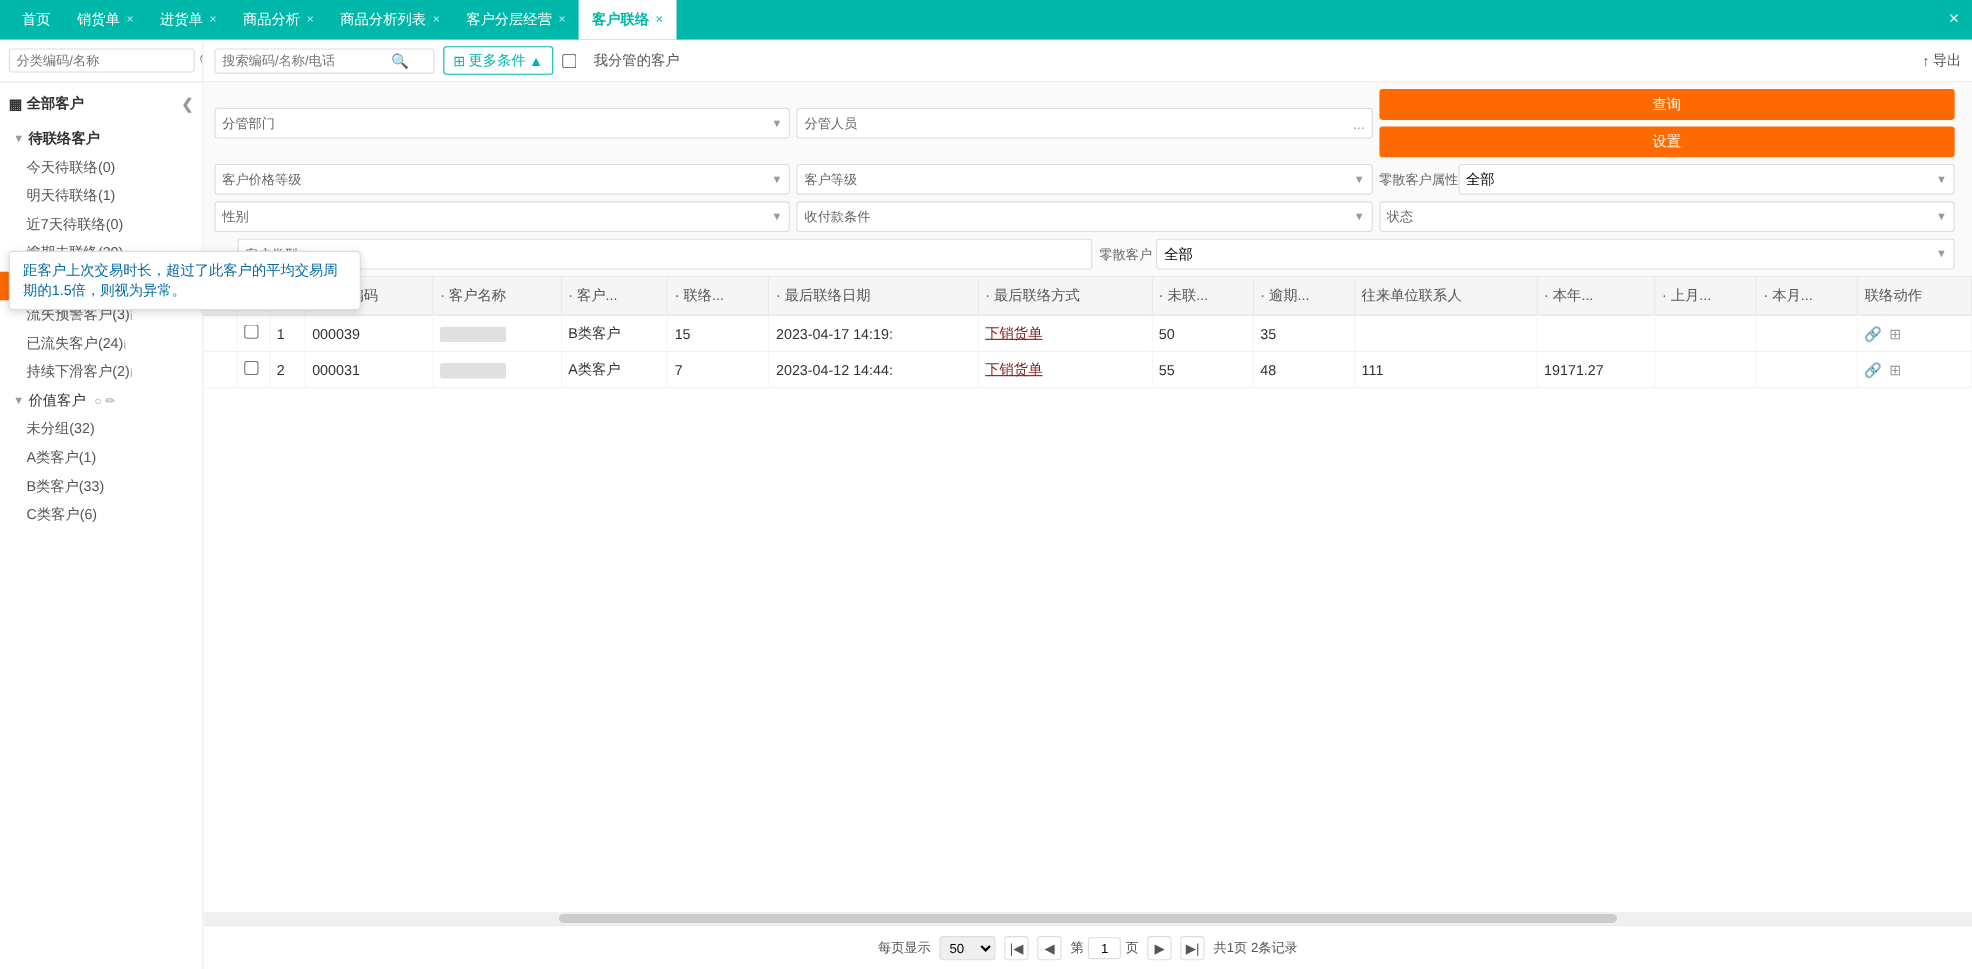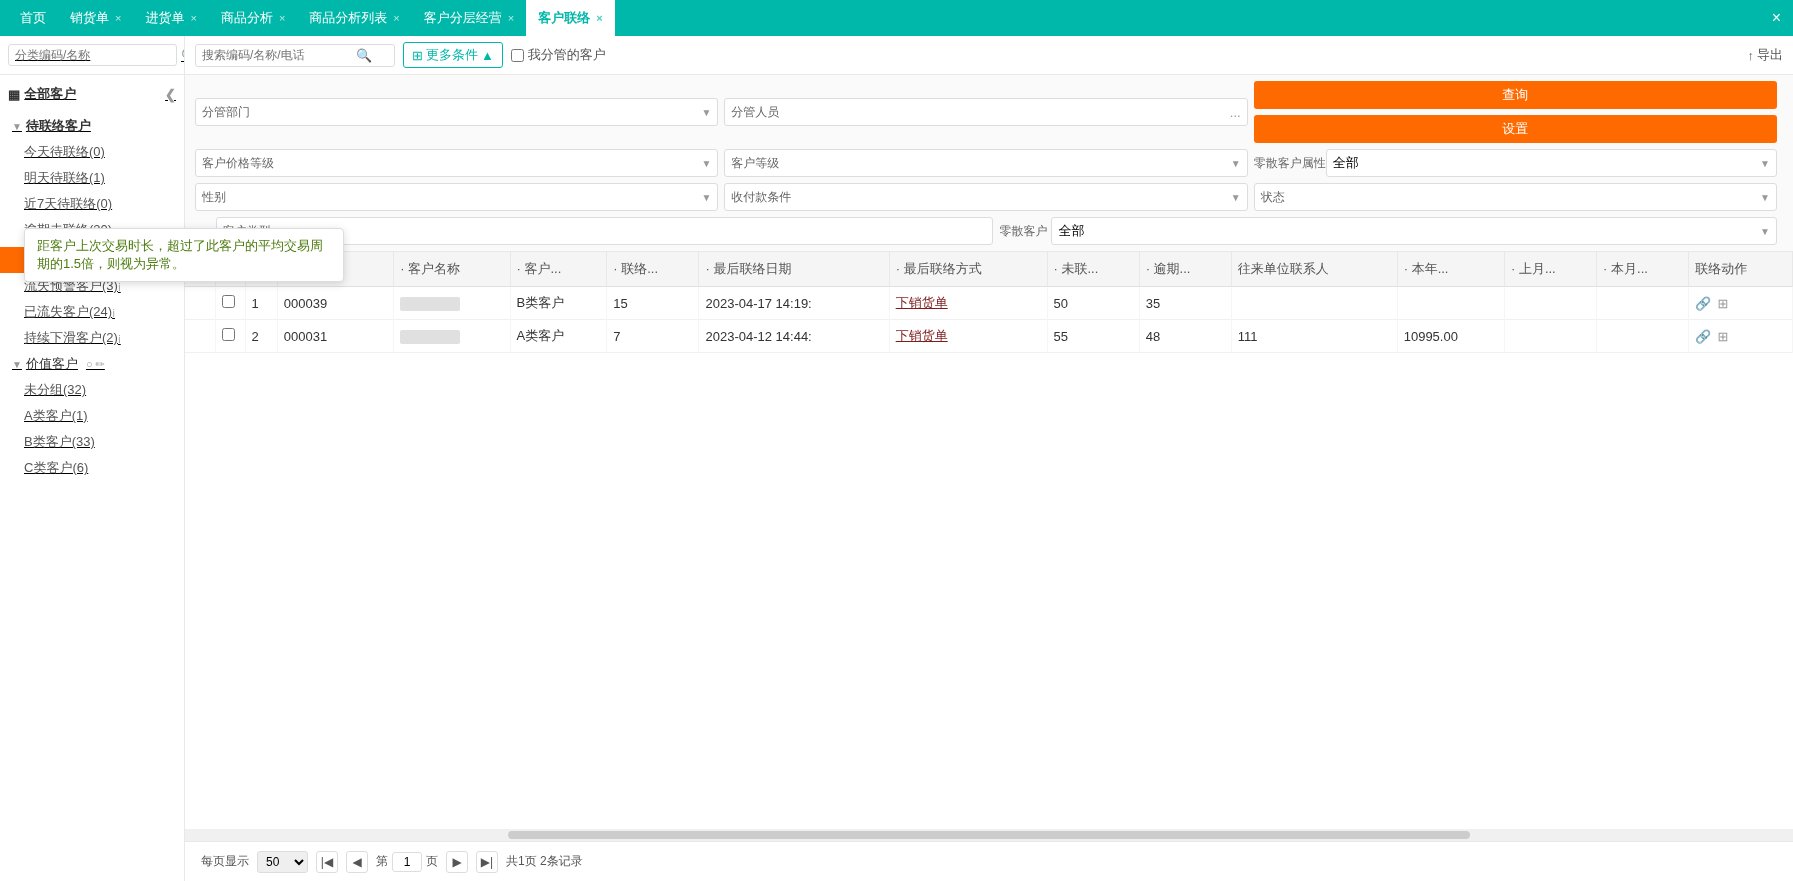--- a/index.html
+++ b/index.html
@@ -37,21 +37,20 @@
     }
 
     
     .sidebar {
       width: 185px;
       background: white;
       border-right: 1px solid #e8e8e8;
       display: flex;
       flex-direction: column;
       overflow: hidden;
-      text-decoration: underline;
     }
     .sidebar-search {
       padding: 8px;
       border-bottom: 1px solid #e8e8e8;
       display: flex;
       align-items: center;
       gap: 4px;
     }
     .sidebar-search input {
       flex: 1;
@@ -146,21 +145,21 @@
       gap: 3px;
       color: #00b8a9;
       cursor: pointer;
       padding: 3px 8px;
       border: 1px solid #00b8a9;
       border-radius: 3px;
     }
     .filter-my {
       display: flex;
       align-items: center;
-      gap: 4px;
+      gap: 16px;
       color: #555;
       cursor: pointer;
     }
     .filter-export {
       margin-left: auto;
       display: flex;
       align-items: center;
       gap: 3px;
       color: #555;
       cursor: pointer;
@@ -244,34 +243,34 @@
 
     
     .tooltip-box {
       position: absolute;
       background: white;
       border: 1px solid #ddd;
       border-radius: 4px;
       padding: 8px 12px;
       box-shadow: 0 2px 8px rgba(0,0,0,0.15);
       font-size: 12px;
-      color: #4d7c0f;
+      color: #0369a1;
       max-width: 320px;
       z-index: 100;
       top: 228px;
-      left: 24px;
+      left: 8px;
     }
 
     
     .pagination {
       height: 40px;
       border-top: 1px solid #e8e8e8;
       display: flex;
       align-items: center;
-      justify-content: flex-start;
+      justify-content: center;
       padding: 0 16px;
       gap: 8px;
       background: white;
     }
     .pagination span { color: #555; font-size: 12px; }
     .pagination select {
       border: 1px solid #ddd;
       padding: 2px 4px;
       border-radius: 3px;
       font-size: 12px;
@@ -590,21 +589,21 @@
             <td>2</td>
             <td>000031</td>
             <td><span class="blurred-name"></span></td>
             <td>A类客户</td>
             <td>7</td>
             <td>2023-04-12 14:44:</td>
             <td><span class="link-text">下销货单</span></td>
             <td>55</td>
             <td>48</td>
             <td>111</td>
-            <td>10995.00</td>
+            <td>19171.27</td>
             <td></td>
             <td></td>
             <td>
               <div class="action-icons">
                 <span>🔗</span>
                 <span>⊞</span>
               </div>
             </td>
           </tr>
         </tbody>

